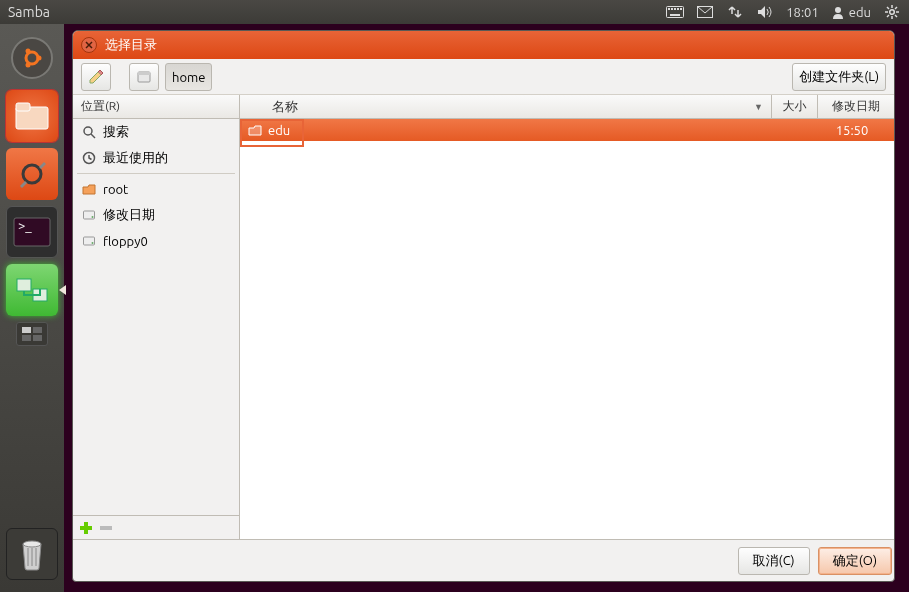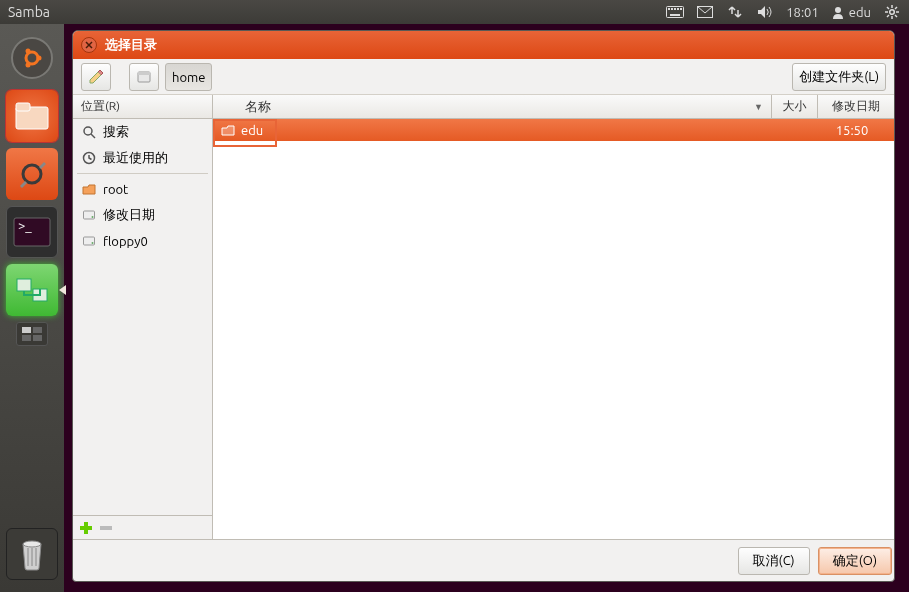--- a/index.html
+++ b/index.html
@@ -23,31 +23,31 @@
   .launcher .term { background:#2e2e2e; border:1px solid #555; }
   .launcher .green { background:linear-gradient(#7ed672,#3fb933); box-shadow:0 0 6px #3fb933; }
   .launcher .mini { width:32px; height:24px; background:#3a3935; border:1px solid #555; border-radius:3px; display:flex; align-items:center; justify-content:center; }
   .launcher .arrow { position:absolute; right:-8px; top:50%; transform:translateY(-50%); width:0;height:0; border-top:5px solid transparent; border-bottom:5px solid transparent; border-right:7px solid #f0e6dc; }
   .launcher .trash { margin-top:auto; margin-bottom:12px; }
 
   
   .dialog { position:absolute; top:30px; left:72px; right:14px; bottom:10px; background:#f2f1f0; border:1px solid #5a5955; border-radius:6px 6px 4px 4px; overflow:hidden; display:flex; flex-direction:column; }
   .titlebar { height:28px; background:linear-gradient(#e86437,#dd4814); color:#fff; display:flex; align-items:center; gap:8px; padding:0 8px; }
   .titlebar .closebtn { width:16px; height:16px; border-radius:50%; background:#e16443; border:1px solid #a3350d; display:flex; align-items:center; justify-content:center; font-size:10px; color:#4a1c09; cursor:pointer; }
-  .titlebar .ttl { font-weight:bold; }
+  .titlebar .ttl { font-weight:normal; }
 
   .toolbar { height:36px; display:flex; align-items:center; padding:8px 8px; gap:6px; border-bottom:1px solid #d4d0c8; }
   .tbtn { height:28px; min-width:30px; padding:0 6px; background:linear-gradient(#fefefe,#e6e6e4); border:1px solid #bab7b0; border-radius:3px; display:flex; align-items:center; justify-content:center; cursor:pointer; gap:4px; }
   .tbtn:active, .tbtn.pressed { background:linear-gradient(#d8d6d2,#e8e6e2); }
   .spacer { flex:1; }
 
   .body { flex:1; display:flex; overflow:hidden; }
 
   
-  .sidebar { width:140px; border-right:1px solid #c0bcb4; display:flex; flex-direction:column; }
+  .sidebar { width:167px; border-right:1px solid #c0bcb4; display:flex; flex-direction:column; }
   .colhead { height:24px; background:linear-gradient(#fafafa,#eae8e4); border-bottom:1px solid #c0bcb4; display:flex; align-items:center; padding:0 8px; font-size:12px; color:#333; }
   .places { flex:1; overflow:auto; }
   .place { height:26px; display:flex; align-items:center; gap:6px; padding:0 8px; cursor:pointer; }
   .place .picon { width:16px; height:16px; display:flex; align-items:center; justify-content:center; }
   .sep { height:1px; background:#d0ccc4; margin:2px 4px; }
   .side-actions { height:24px; border-top:1px solid #c0bcb4; display:flex; align-items:center; gap:6px; padding:0 6px; }
   .side-actions .plus { color:#4e9a06; font-weight:bold; cursor:pointer; }
   .side-actions .minus { color:#999; font-weight:bold; }
 
   

